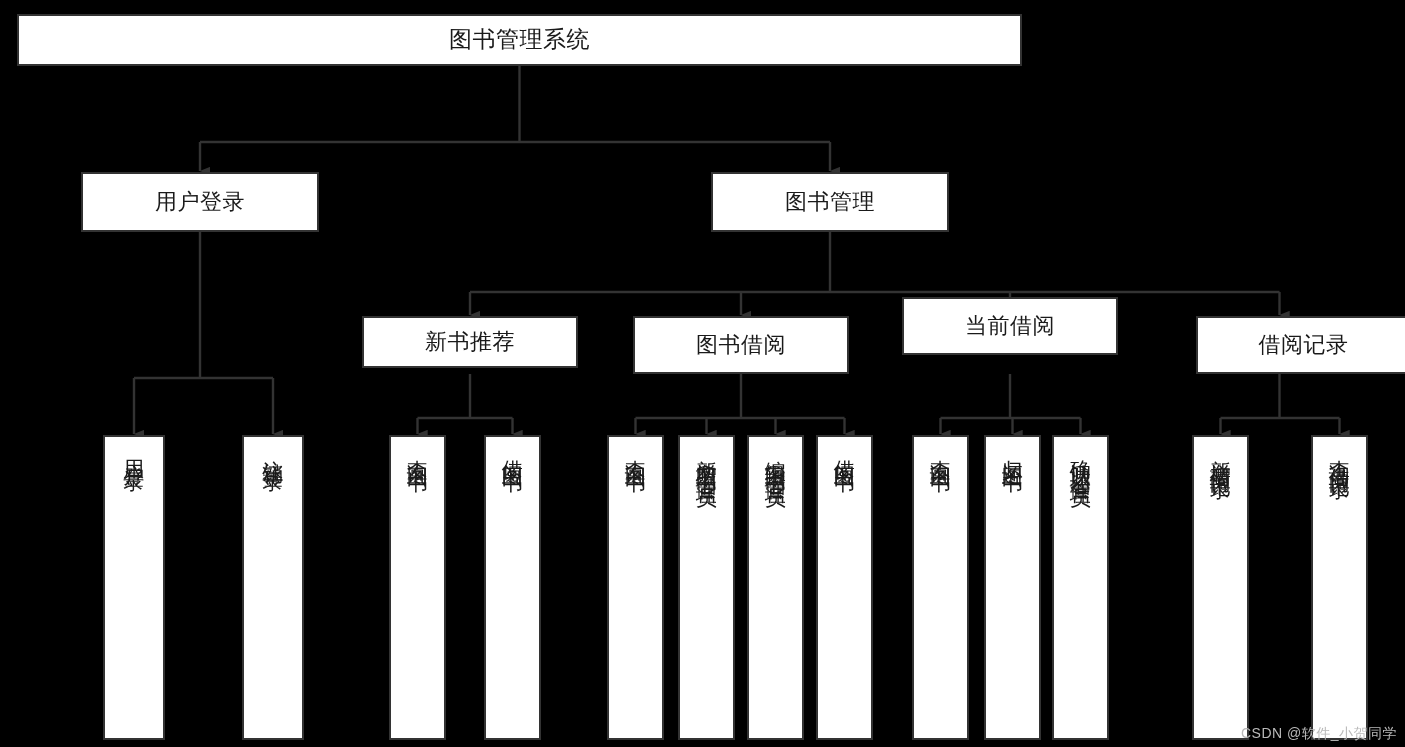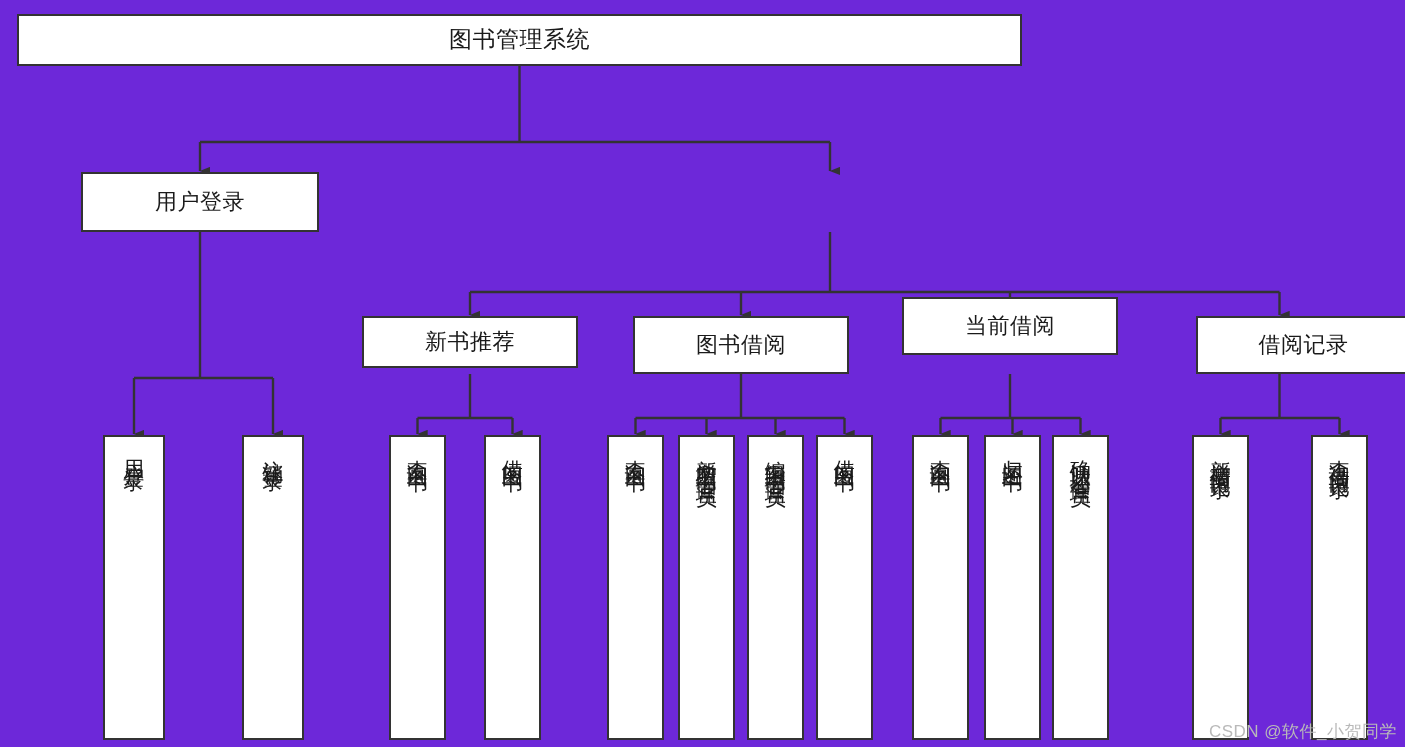--- a/index.html
+++ b/index.html
@@ -8,21 +8,21 @@
     padding: 0;
     background: #ffffff;
   }
   body {
     font-family: "Liberation Sans", "DejaVu Sans", sans-serif;
   }
   #diagram-root {
     position: relative;
     width: 1405px;
     height: 747px;
-    background: #6d28d9;
+    background: #000000;
     overflow: hidden;
   }
   #edge-layer {
     position: absolute;
     left: 0;
     top: 0;
     width: 1405px;
     height: 747px;
     pointer-events: none;
   }
@@ -61,21 +61,21 @@
     text-orientation: upright;
     font-size: 21px;
     line-height: 1.12;
     letter-spacing: 4px;
     white-space: nowrap;
   }
   #watermark {
     position: absolute;
     right: 8px;
     bottom: 4px;
-    font-size: 17px;
+    font-size: 14px;
     color: #b9b9b9;
     z-index: 5;
     white-space: nowrap;
     letter-spacing: 0.5px;
   }
 </style>
 </head>
 <body>
 
 <div id="diagram-root">
@@ -123,20 +123,23 @@
       </g>
   </svg>
 
   <div class="node horiz root" style="left: 17px; top: 14px; width: 1005px; height: 52px;">
     <span class="node-label">图书管理系统</span>
   </div>
 
   <div class="node horiz" style="left: 81px; top: 172px; width: 238px; height: 60px;">
     <span class="node-label">用户登录</span>
   </div>
+  <div class="node horiz" style="left: 711px; top: 172px; width: 238px; height: 60px;">
+    <span class="node-label">图书管理</span>
+  </div>
 
   <div class="node horiz" style="left: 362px; top: 316px; width: 216px; height: 52px;">
     <span class="node-label">新书推荐</span>
   </div>
   <div class="node horiz" style="left: 633px; top: 316px; width: 216px; height: 58px; font-family: Liberation Serif, serif;">
     <span class="node-label">图书借阅</span>
   </div>
   <div class="node horiz" style="left: 902px; top: 297px; width: 216px; height: 58px;">
     <span class="node-label">当前借阅</span>
   </div>

